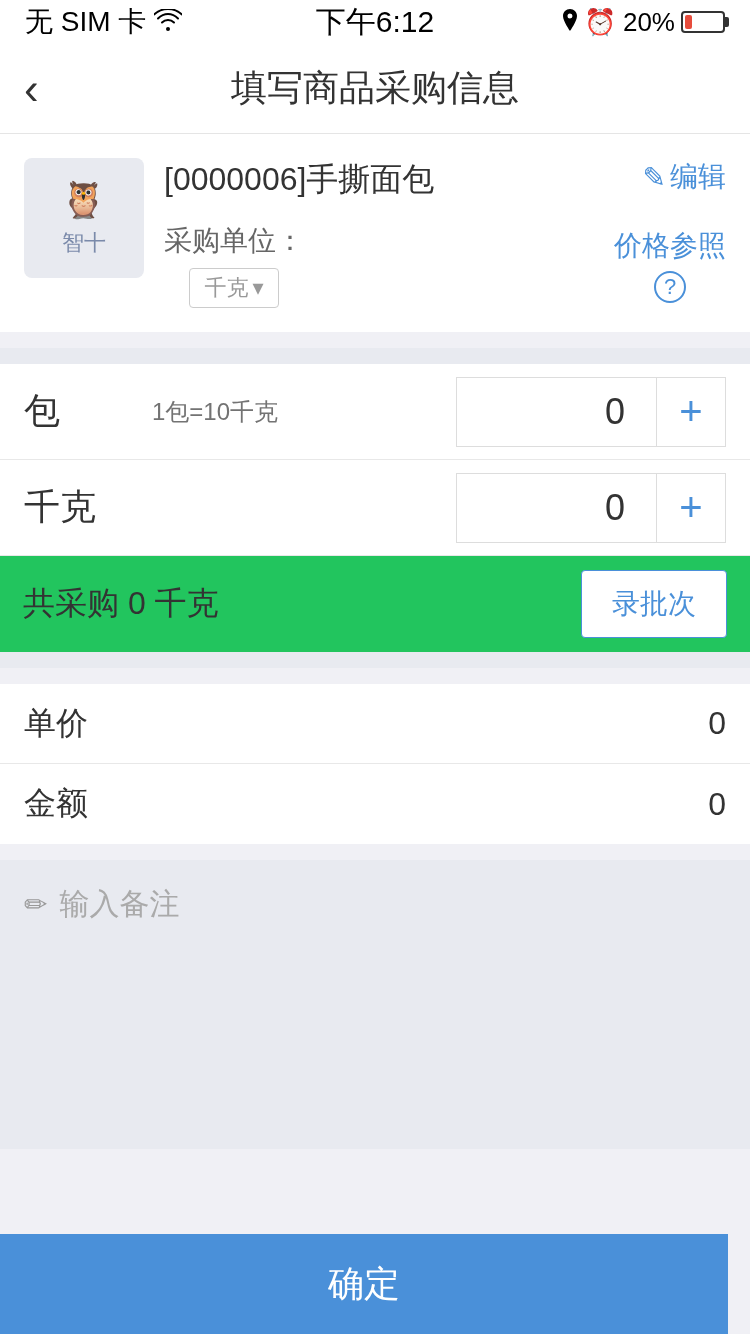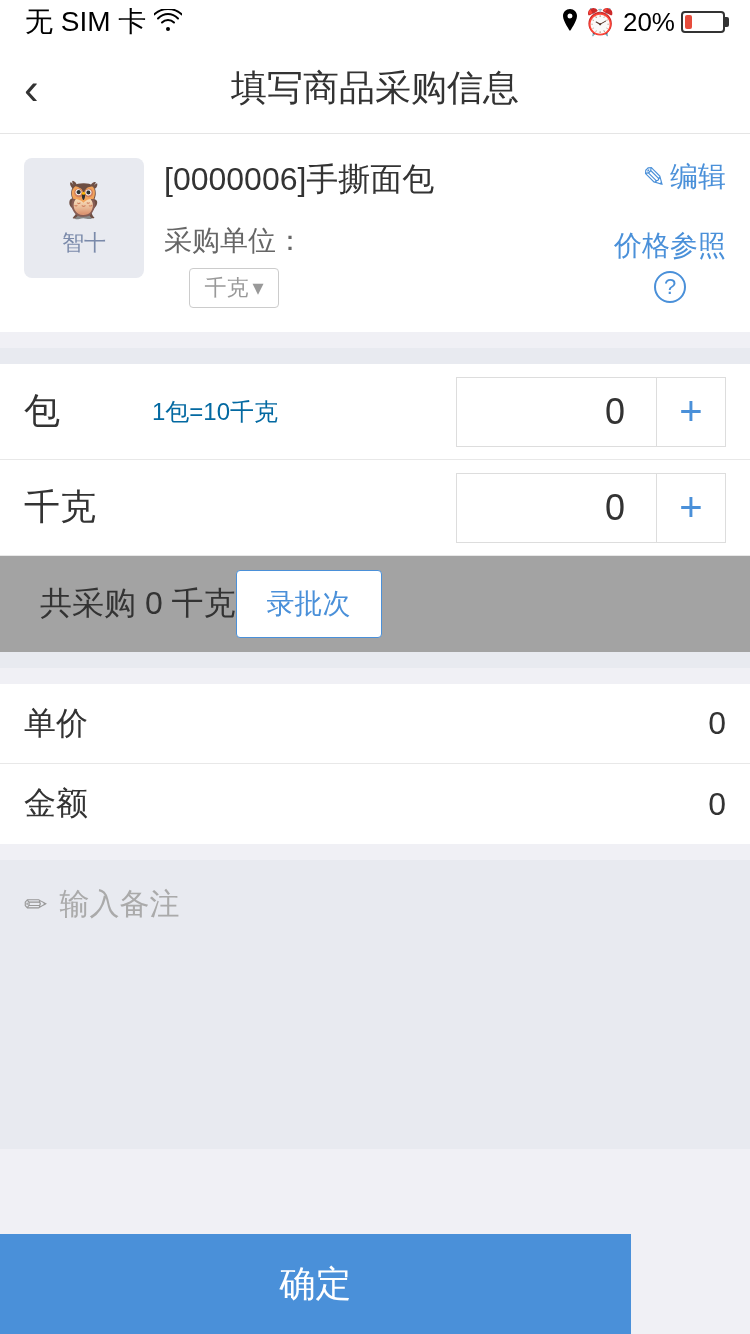--- a/index.html
+++ b/index.html
@@ -217,21 +217,21 @@
       height: 96px;
       border-bottom: 1px solid #e8e8e8;
     }
     .qty-label {
       font-size: 36px;
       color: #333;
       min-width: 120px;
     }
     .qty-sublabel {
       font-size: 24px;
-      color: #0369a1;
+      color: #737373;
       margin-left: 8px;
     }
     .qty-input-group {
       margin-left: auto;
       display: flex;
       align-items: center;
       gap: 0;
     }
     .qty-input {
       width: 200px;
@@ -252,24 +252,25 @@
       display: flex;
       align-items: center;
       justify-content: center;
       font-size: 40px;
       color: #4a90d9;
       cursor: pointer;
     }
 
     
     .summary-row {
-      background: #a3a3a3;
-      display: flex;
-      align-items: center;
-      padding: 0 40px;
+      background: #22c55e;
+      display: flex;
+      align-items: center;
+      justify-content: space-between;
+      padding: 0 23px;
       height: 96px;
     }
     .summary-text {
       font-size: 32px;
       color: #333;
     }
     .record-btn {
       border: 1px solid #4a90d9;
       color: #4a90d9;
       background: #fff;
@@ -327,21 +328,21 @@
     .bottom-space {
       height: 200px;
       background: #e8eaf0;
     }
 
     
     .confirm-btn {
       position: fixed;
       bottom: 0;
       left: 0;
-      width: 631px;
+      width: 728px;
       height: 100px;
       background: #4a90d9;
       color: #fff;
       font-size: 36px;
       display: flex;
       align-items: center;
       justify-content: center;
       cursor: pointer;
       border: none;
     }
@@ -354,20 +355,21 @@
     <span>无 SIM 卡</span>
     <span>
       <svg width="28" height="22" viewBox="0 0 28 22">
         <path d="M14 18a2 2 0 110 4 2 2 0 010-4z" fill="#000"></path>
         <path d="M8 13.5C9.8 11.7 11.8 11 14 11s4.2.7 6 2.5" stroke="#000" stroke-width="2" fill="none" stroke-linecap="round"></path>
         <path d="M4 9.5C7 6.5 10.3 5 14 5s7 1.5 10 4.5" stroke="#000" stroke-width="2" fill="none" stroke-linecap="round"></path>
         <path d="M0 5.5C4 1.8 8.8 0 14 0s10 1.8 14 5.5" stroke="#000" stroke-width="2" fill="none" stroke-linecap="round"></path>
       </svg>
     </span>
   </div>
+  <div class="status-center">下午6:12</div>
   <div class="status-right">
     <span>
       <svg width="18" height="22" viewBox="0 0 18 22">
         <path d="M9 0C5.1 0 2 3.1 2 7c0 5.2 7 15 7 15s7-9.8 7-15c0-3.9-3.1-7-7-7zm0 9.5A2.5 2.5 0 1 1 9 4.5a2.5 2.5 0 0 1 0 5z" fill="#000"></path>
       </svg>
     </span>
     <span>⏰</span>
     <span>20%</span>
     <span class="battery">
       <span class="battery-body">

